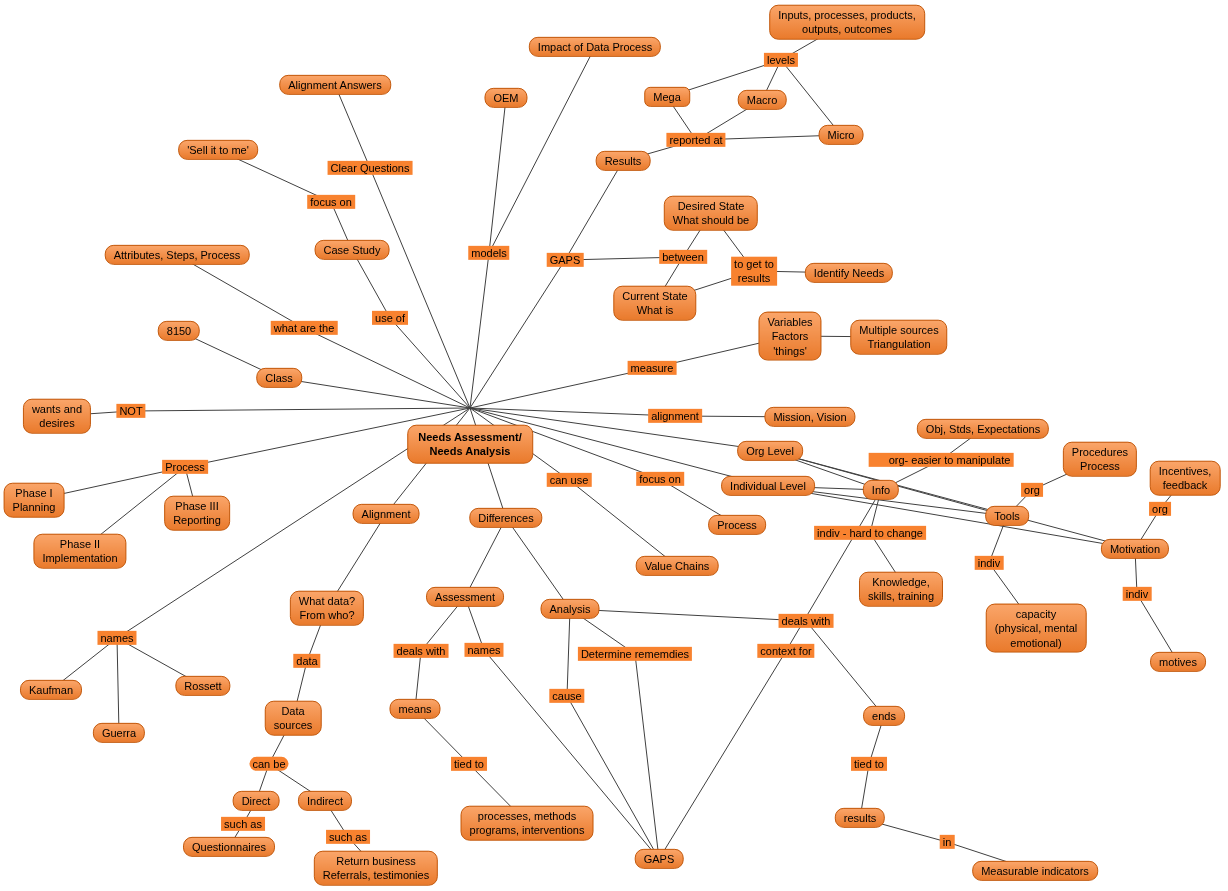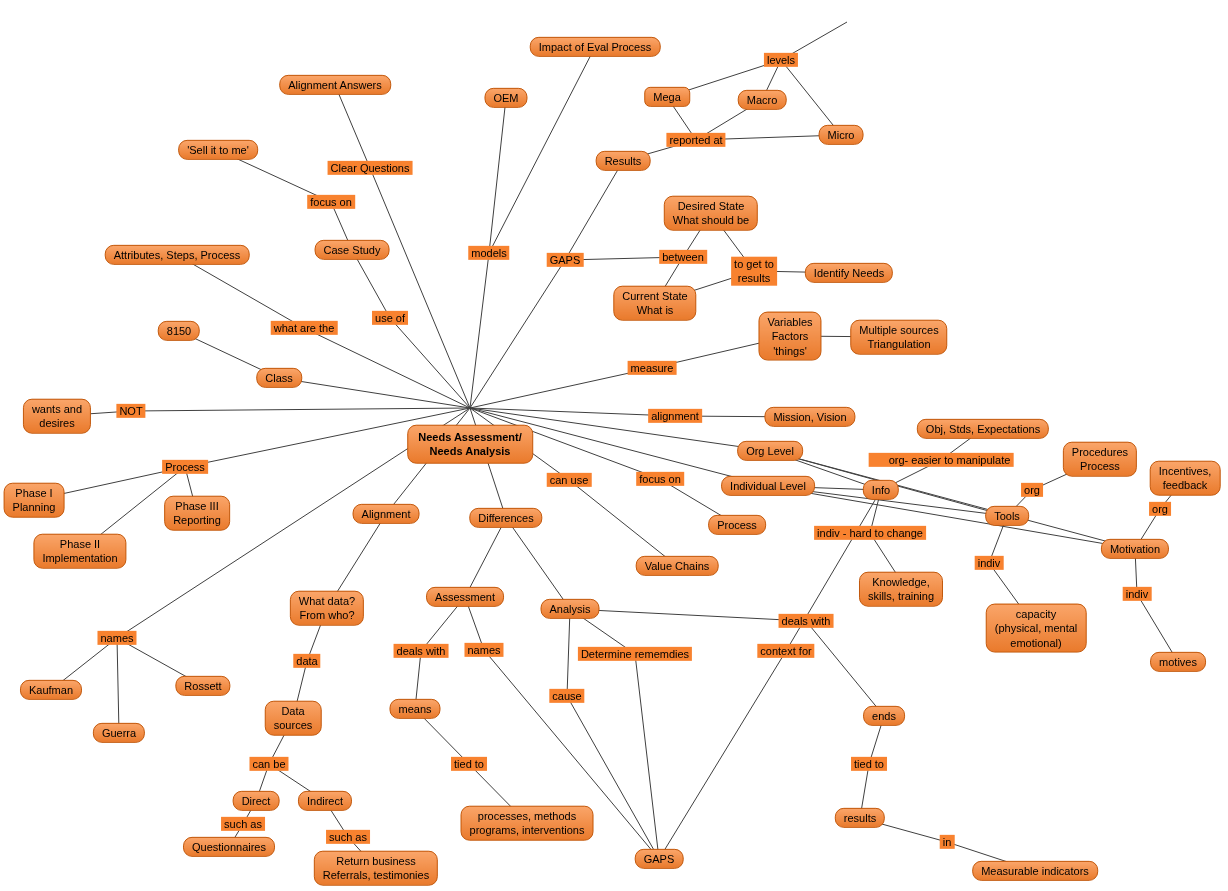--- a/index.html
+++ b/index.html
@@ -149,21 +149,23 @@
       <line x1="659" y1="859" x2="786" y2="651"></line>
       <line x1="786" y1="651" x2="881" y2="490"></line>
       <line x1="884" y1="716" x2="869" y2="764"></line>
       <line x1="869" y1="764" x2="860" y2="818"></line>
       <line x1="860" y1="818" x2="947" y2="842"></line>
       <line x1="947" y1="842" x2="1035" y2="871"></line>
     </svg>
 
 <div class="node concept central" style="left: 470px; top: 408px;">Needs Assessment/
 Needs Analysis</div>
-    <div class="node concept" style="left: 595px; top: 47px;">Impact of Eval Process</div>
+    <div class="node concept" style="left: 595px; top: 47px;">Impact of Data Process</div>
+    <div class="node concept" style="left: 847px; top: 22px;">Inputs, processes, products,
+outputs, outcomes</div>
     <div class="node concept" style="left: 335px; top: 85px;">Alignment Answers</div>
     <div class="node concept" style="left: 506px; top: 98px;">OEM</div>
     <div class="node concept" style="left: 667px; top: 97px; border-radius: 6px;">Mega</div>
     <div class="node concept" style="left: 762px; top: 100px;">Macro</div>
     <div class="node concept" style="left: 218px; top: 150px;">'Sell it to me'</div>
     <div class="node concept" style="left: 841px; top: 135px;">Micro</div>
     <div class="node concept" style="left: 623px; top: 161px;">Results</div>
     <div class="node concept" style="left: 711px; top: 213px;">Desired State
 What should be</div>
     <div class="node concept" style="left: 352px; top: 250px;">Case Study</div>
@@ -252,19 +254,19 @@
     <div class="node link" style="left: 1137px; top: 594px;">indiv</div>
     <div class="node link" style="left: 185px; top: 467px;">Process</div>
     <div class="node link" style="left: 117px; top: 638px;">names</div>
     <div class="node link" style="left: 307px; top: 661px;">data</div>
     <div class="node link" style="left: 421px; top: 651px;">deals with</div>
     <div class="node link" style="left: 484px; top: 650px;">names</div>
     <div class="node link" style="left: 635px; top: 654px;">Determine rememdies</div>
     <div class="node link" style="left: 786px; top: 651px;">context for</div>
     <div class="node link" style="left: 806px; top: 621px;">deals with</div>
     <div class="node link" style="left: 567px; top: 696px;">cause</div>
-    <div class="node link" style="left: 269px; top: 764px;">can be</div>
+    <div class="node link" style="left: 269px; top: 764px; border-radius: 7px;">can be</div>
     <div class="node link" style="left: 469px; top: 764px;">tied to</div>
     <div class="node link" style="left: 243px; top: 824px;">such as</div>
     <div class="node link" style="left: 348px; top: 837px;">such as</div>
     <div class="node link" style="left: 869px; top: 764px;">tied to</div>
     <div class="node link" style="left: 947px; top: 842px;">in</div>
   </div>
 
 </body></html>

